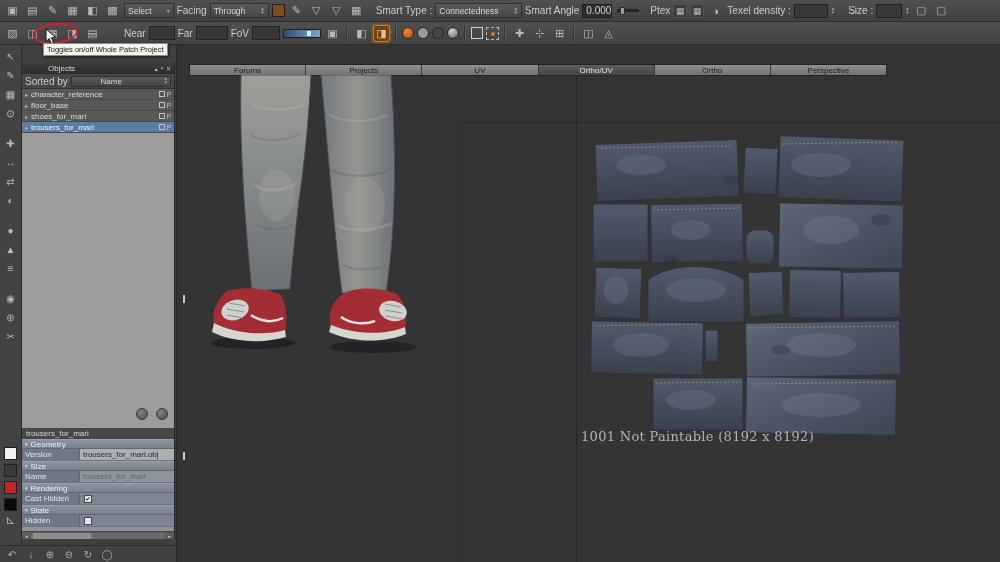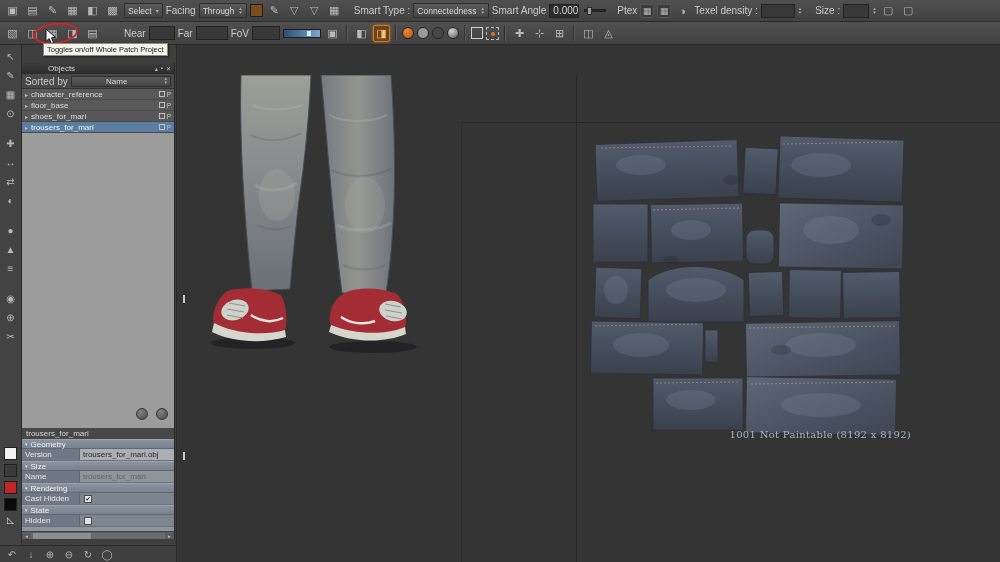--- a/index.html
+++ b/index.html
@@ -6,21 +6,21 @@
   html,body{width:1000px;height:562px;overflow:hidden;background:#3c3c3c;font-family:"Liberation Sans",sans-serif;}
   .app{position:relative;width:1000px;height:562px;background:#3f3f3f;font-size:9px;color:#c6c6c6;}
 
   
   .tb{position:absolute;left:0;right:0;display:flex;align-items:center;gap:3px;background:linear-gradient(#505050,#414141);border-bottom:1px solid #2b2b2b;padding:0 4px;z-index:5;}
   .tb1{top:0;height:22px;}
   .tb2{top:22px;height:23px;}
   .ic{width:17px;height:17px;display:flex;align-items:center;justify-content:center;font-size:11px;color:#b9b9b9;border-radius:2px;flex:none;}
   .ic.small{width:14px;height:14px;font-size:9px;}
   .lbl{color:#cccccc;font-size:10px;white-space:nowrap;flex:none;}
-  .dd{display:flex;align-items:center;height:15px;background:linear-gradient(#5a5a5a,#464646);border:1px solid #2e2e2e;border-radius:1px;padding:0 3px;gap:4px;font-size:8.5px;color:#d8d8d8;flex:none;}
+  .dd{display:flex;align-items:center;height:15px;background:linear-gradient(#5a5a5a,#464646);border:1px solid #2e2e2e;border-radius:1px;padding:0 3px;gap:15px;font-size:8.5px;color:#d8d8d8;flex:none;}
   .dd .t{white-space:nowrap;}
   .caret{font-size:6px;color:#aaa;}
   .spin{display:flex;flex-direction:column;line-height:4px;font-size:4.5px;color:#a8a8a8;flex:none;}
   .fld{height:14px;background:#2d2d2d;border:1px solid #222;color:#d2d2d2;display:flex;align-items:center;padding:0 3px;font-size:10px;flex:none;}
   .fld.dis{color:#6e6e6e;background:#383838;}
   .sep{width:2px;height:16px;background:#333;border-right:1px solid #5a5a5a;margin:0 2px;flex:none;}
   .sw{width:13px;height:13px;border:1px solid #1f1f1f;flex:none;}
   .swatch-brown{background:#7c4c1e;}
   .mini-slider{width:22px;height:3px;background:#2a2a2a;border:1px solid #202020;position:relative;flex:none;margin:0 2px;}
   .mini-slider .nub{position:absolute;left:2px;top:-3px;width:5px;height:8px;background:#9c9c9c;border:1px solid #2c2c2c;}
@@ -91,21 +91,21 @@
   .tabs{position:absolute;left:12px;top:19px;width:698px;height:12px;display:flex;background:#2e2e2e;border:1px solid #242424;}
   .tab{flex:1;display:flex;align-items:center;justify-content:center;font-size:8px;color:#1a1c1e;background:linear-gradient(#8f8f8f,#737373);border-right:1px solid #3a3a3a;}
   .tab:last-child{border-right:none;}
   .tab.active{background:linear-gradient(#5d5d5d,#464646);color:#e4e4e4;}
   .axis-v1{position:absolute;left:399px;top:30px;bottom:0;width:1px;background:#272727;}
   .axis-v2{position:absolute;left:284px;top:77px;bottom:0;width:1px;background:#2d2d2d;}
   .axis-h1{position:absolute;left:284px;right:0;top:77px;height:1px;background:#272727;}
   .tick{position:absolute;left:6px;width:2px;height:8px;background:#c9c9c9;}
   .legs{position:absolute;left:28px;top:30px;}
   .patches{position:absolute;left:404px;top:85px;}
-  .vstatus{position:absolute;left:404px;top:384px;width:330px;text-align:right;font-family:"DejaVu Serif",serif;font-size:10px;color:#aeb4bb;letter-spacing:.3px;}
+  .vstatus{position:absolute;left:404px;top:384px;width:330px;text-align:left;font-family:"DejaVu Serif",serif;font-size:13px;color:#aeb4bb;letter-spacing:.3px;}
 
   
   .anno{position:absolute;left:0;top:0;width:100%;height:100%;pointer-events:none;z-index:99;}
   .red-ellipse{position:absolute;left:33px;top:23px;width:45px;height:21px;border:2px solid #d32222;border-radius:50%;transform:rotate(-7deg);}
   .cursor{position:absolute;left:45px;top:28px;}
   .tooltip{position:absolute;left:43px;top:43px;background:#f4f4ea;color:#161616;border:1px solid #8a8a8a;font-size:7.5px;padding:1px 3px;white-space:nowrap;box-shadow:1px 1px 2px rgba(0,0,0,.55);}
 </style>
 </head>
 <body>
 
@@ -347,20 +347,28 @@
     <div class="pp-scroll">
       <span class="sarr">◂</span>
       <span class="strack">
           <span class="sthumb"></span>
         </span>
       <span class="sarr">▸</span>
     </div>
   </div>
 
   <div class="viewport">
+    <div class="tabs">
+      <span class="tab">Forums</span>
+      <span class="tab">Projects</span>
+      <span class="tab">UV</span>
+      <span class="tab active">Ortho/UV</span>
+      <span class="tab">Ortho</span>
+      <span class="tab">Perspective</span>
+    </div>
 
     <div class="axis-v1"></div>
     <div class="axis-v2"></div>
     <div class="axis-h1"></div>
     <div class="tick" style="top:250px"></div>
     <div class="tick" style="top:407px"></div>
 
     <svg class="legs" width="240" height="290" viewBox="0 0 240 290">
       <defs>
         <linearGradient id="jg" x1="0" y1="0" x2="0" y2="1">

